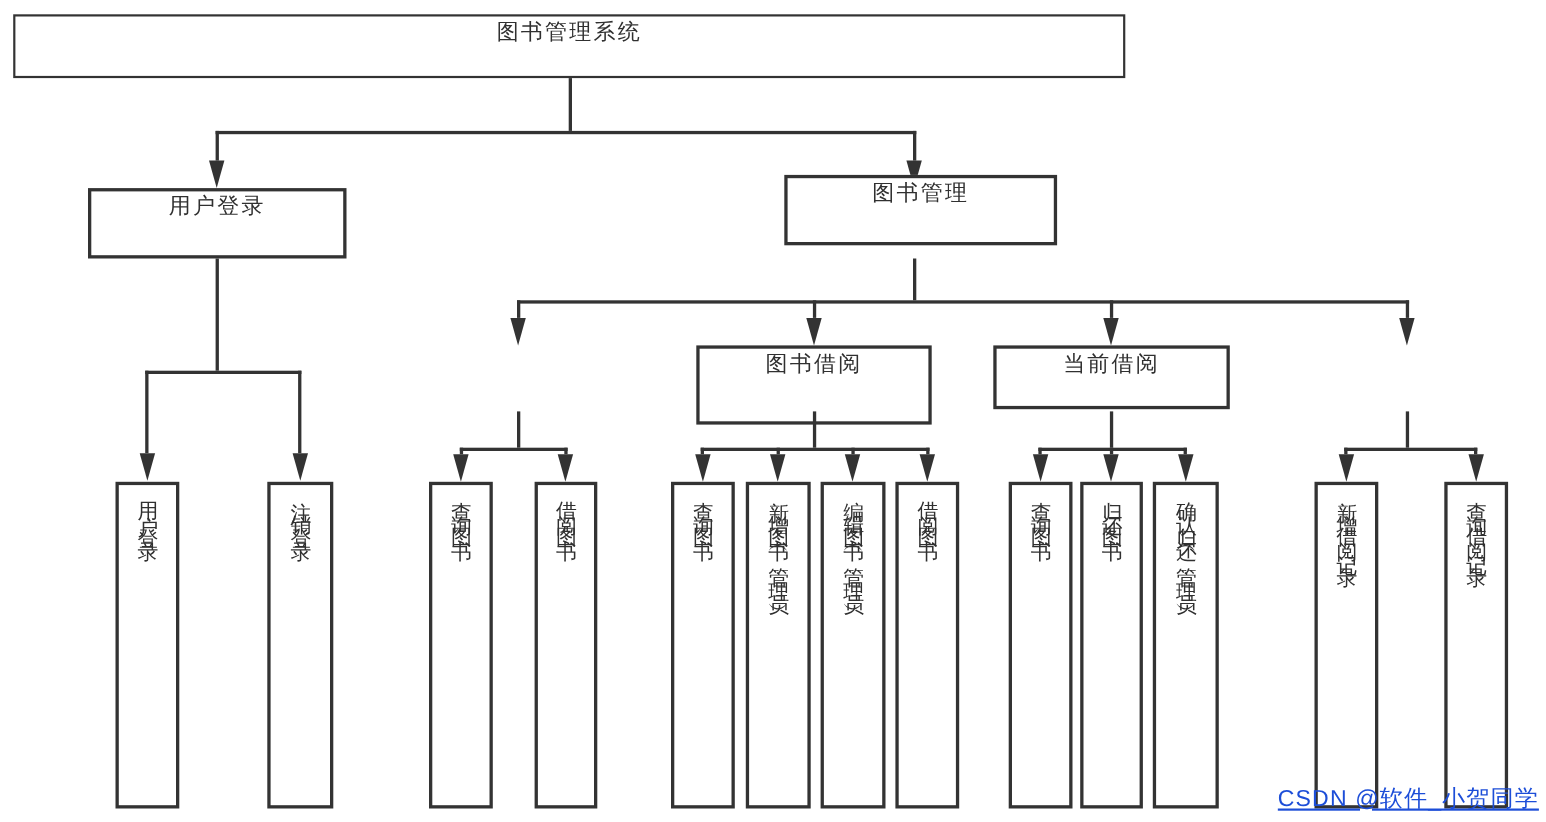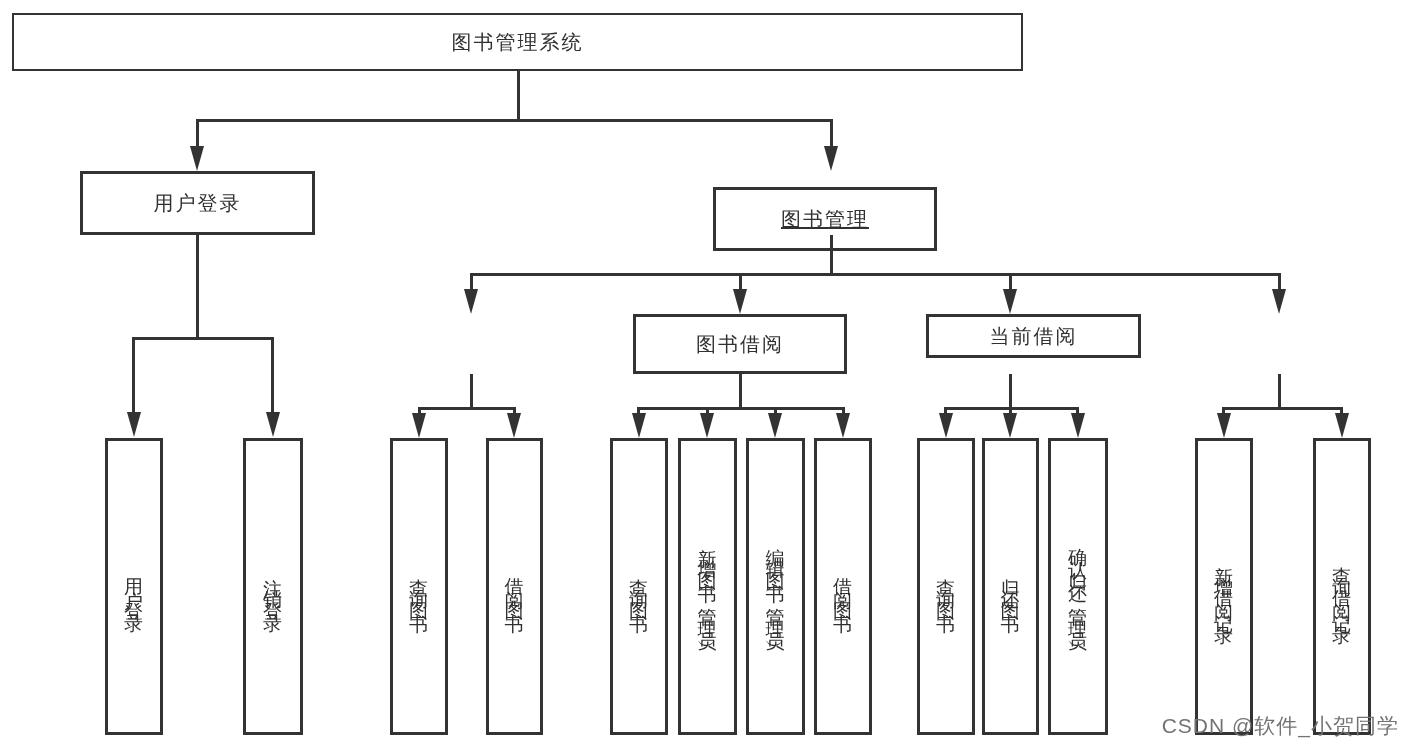--- a/index.html
+++ b/index.html
@@ -9,21 +9,20 @@
     background:#ffffff;
     font-family:"Liberation Sans","DejaVu Sans",sans-serif;
     overflow:hidden;
   }
   .box{
     position:absolute;
     box-sizing:border-box;
     border:3px solid #333333;
     background:#ffffff;
     display:flex;
-    align-items:center;
     justify-content:center;
     color:#303030;
   }
   .box.h{font-size:20px;letter-spacing:2px;white-space:nowrap;}
   .box.top{border-width:2px;}
   .box.v span{
     writing-mode:vertical-rl;
     text-orientation:mixed;
     font-size:19px;
     line-height:1;
@@ -35,24 +34,25 @@
     position:absolute;
     width:0;height:0;
     border-left:7px solid transparent;
     border-right:7px solid transparent;
     border-top:25px solid #333333;
   }
   .watermark{
     position:absolute;
     right:6px;top:712px;
     font-size:21px;
-    color:#737373;
+    color:#1d4ed8;
     letter-spacing:1px;
     white-space:nowrap;
     z-index:5;
+    text-decoration:underline;
   }
 </style>
 </head>
 <body>
 
 <div class="canvas">
 
   <div class="box h top" style="left:12px;top:13px;width:1011px;height:58px;">
     <span>图书管理系统</span>
   </div>
@@ -60,21 +60,21 @@
   <div class="line" style="left:517px;top:71px;width:3px;height:48px;"></div>
   <div class="line" style="left:196px;top:119px;width:637px;height:3px;"></div>
   <div class="line" style="left:196px;top:119px;width:3px;height:27px;"></div>
   <div class="arrow" style="left:190px;top:146px;"></div>
   <div class="line" style="left:830px;top:119px;width:3px;height:27px;"></div>
   <div class="arrow" style="left:824px;top:146px;"></div>
 
   <div class="box h" style="left:80px;top:171px;width:235px;height:64px;">
     <span>用户登录</span>
   </div>
-  <div class="box h" style="left:713px;top:187px;width:224px;height:64px;text-decoration:underline;">
+  <div class="box h" style="left:713px;top:159px;width:248px;height:64px;">
     <span>图书管理</span>
   </div>
 
   <div class="line" style="left:196px;top:235px;width:3px;height:102px;"></div>
   <div class="line" style="left:132px;top:337px;width:142px;height:3px;"></div>
   <div class="line" style="left:132px;top:337px;width:3px;height:75px;"></div>
   <div class="arrow" style="left:127px;top:412px;"></div>
   <div class="line" style="left:271px;top:337px;width:3px;height:75px;"></div>
   <div class="arrow" style="left:266px;top:412px;"></div>
 
@@ -82,24 +82,24 @@
   <div class="line" style="left:470px;top:273px;width:811px;height:3px;"></div>
   <div class="line" style="left:470px;top:273px;width:3px;height:16px;"></div>
   <div class="arrow" style="left:464px;top:289px;"></div>
   <div class="line" style="left:739px;top:273px;width:3px;height:16px;"></div>
   <div class="arrow" style="left:733px;top:289px;"></div>
   <div class="line" style="left:1009px;top:273px;width:3px;height:16px;"></div>
   <div class="arrow" style="left:1003px;top:289px;"></div>
   <div class="line" style="left:1278px;top:273px;width:3px;height:16px;"></div>
   <div class="arrow" style="left:1272px;top:289px;"></div>
 
-  <div class="box h" style="left:633px;top:314px;width:214px;height:60px;">
+  <div class="box h" style="left:633px;top:314px;width:214px;height:72px;">
     <span>图书借阅</span>
   </div>
-  <div class="box h" style="left:903px;top:314px;width:215px;height:44px;margin-left:23px;">
+  <div class="box h" style="left:903px;top:314px;width:215px;height:58px;">
     <span>当前借阅</span>
   </div>
 
   <div class="line" style="left:470px;top:374px;width:3px;height:33px;"></div>
   <div class="line" style="left:418px;top:407px;width:98px;height:3px;"></div>
   <div class="line" style="left:418px;top:407px;width:3px;height:6px;"></div>
   <div class="arrow" style="left:412px;top:413px;"></div>
   <div class="line" style="left:513px;top:407px;width:3px;height:6px;"></div>
   <div class="arrow" style="left:507px;top:413px;"></div>
 

